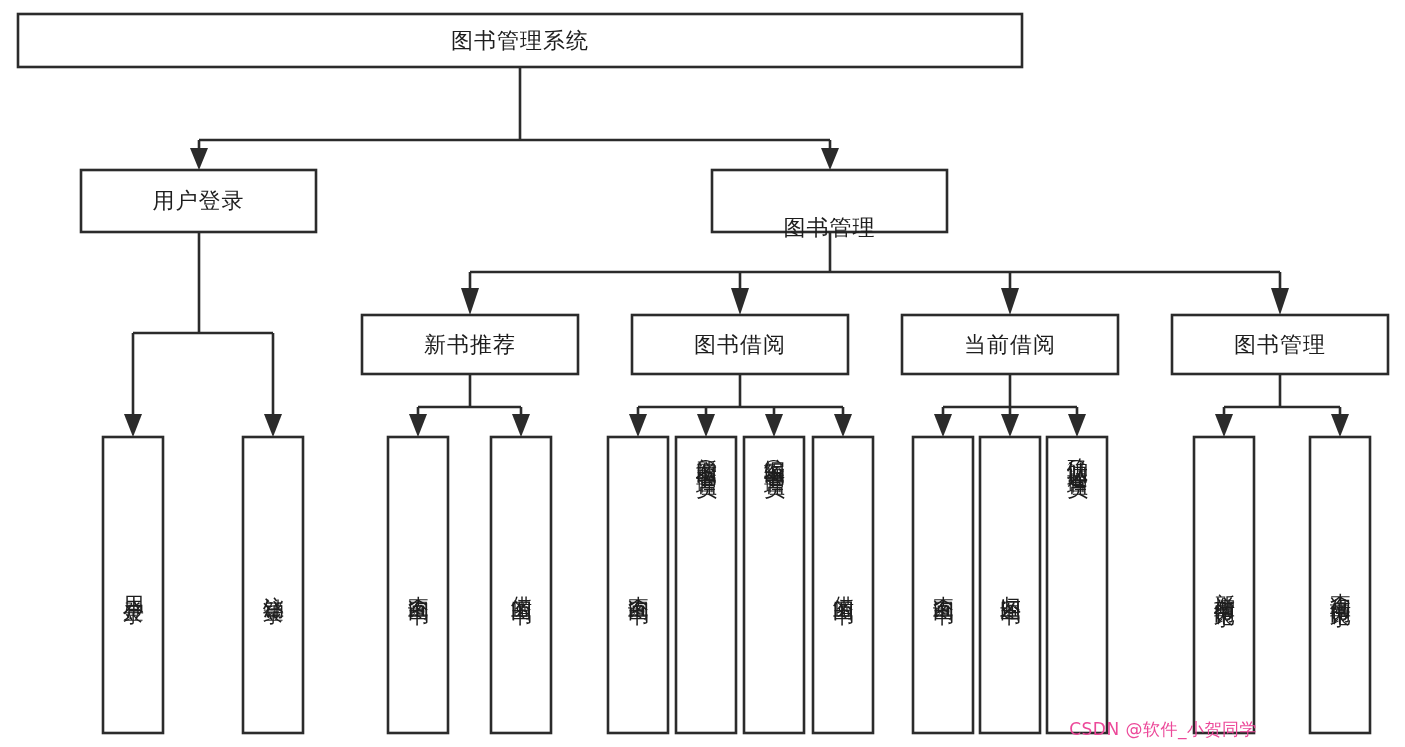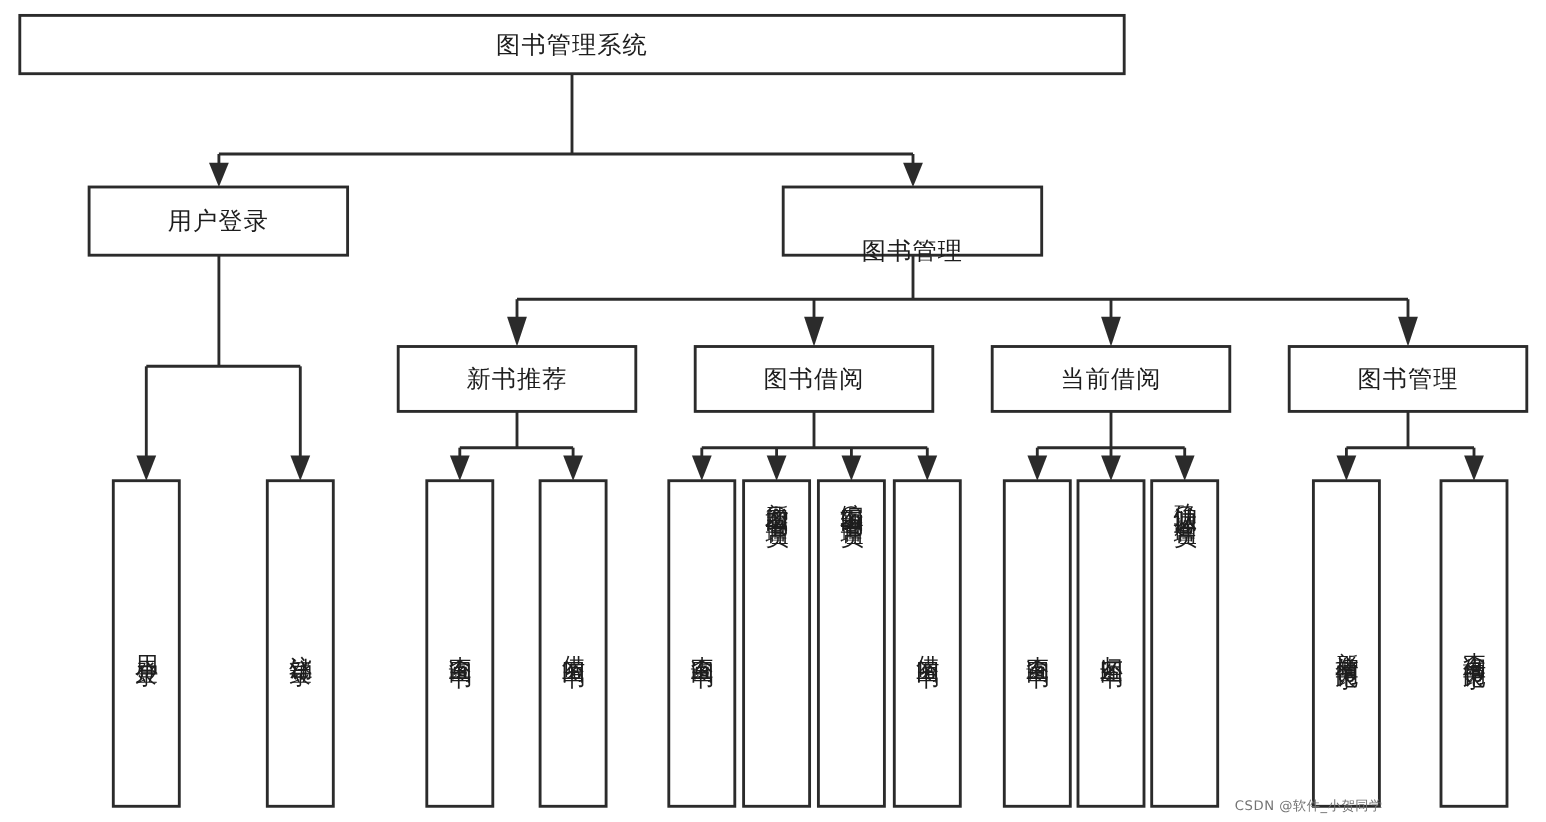--- a/index.html
+++ b/index.html
@@ -71,22 +71,22 @@
     font-size: 22px;
     color: #1d1d1d;
     white-space: nowrap;
     letter-spacing: 1px;
   }
   #watermark {
     position: absolute;
     right: 10px;
     bottom: 6px;
     font-family: "DejaVu Sans", "Liberation Sans", sans-serif;
-    font-size: 12px;
-    color: #737373;
+    font-size: 17px;
+    color: #ec4899;
     letter-spacing: 0.5px;
     white-space: nowrap;
     pointer-events: none;
   }
 </style>
 </head>
 <body>
 
 <div id="diagram-root">
 

